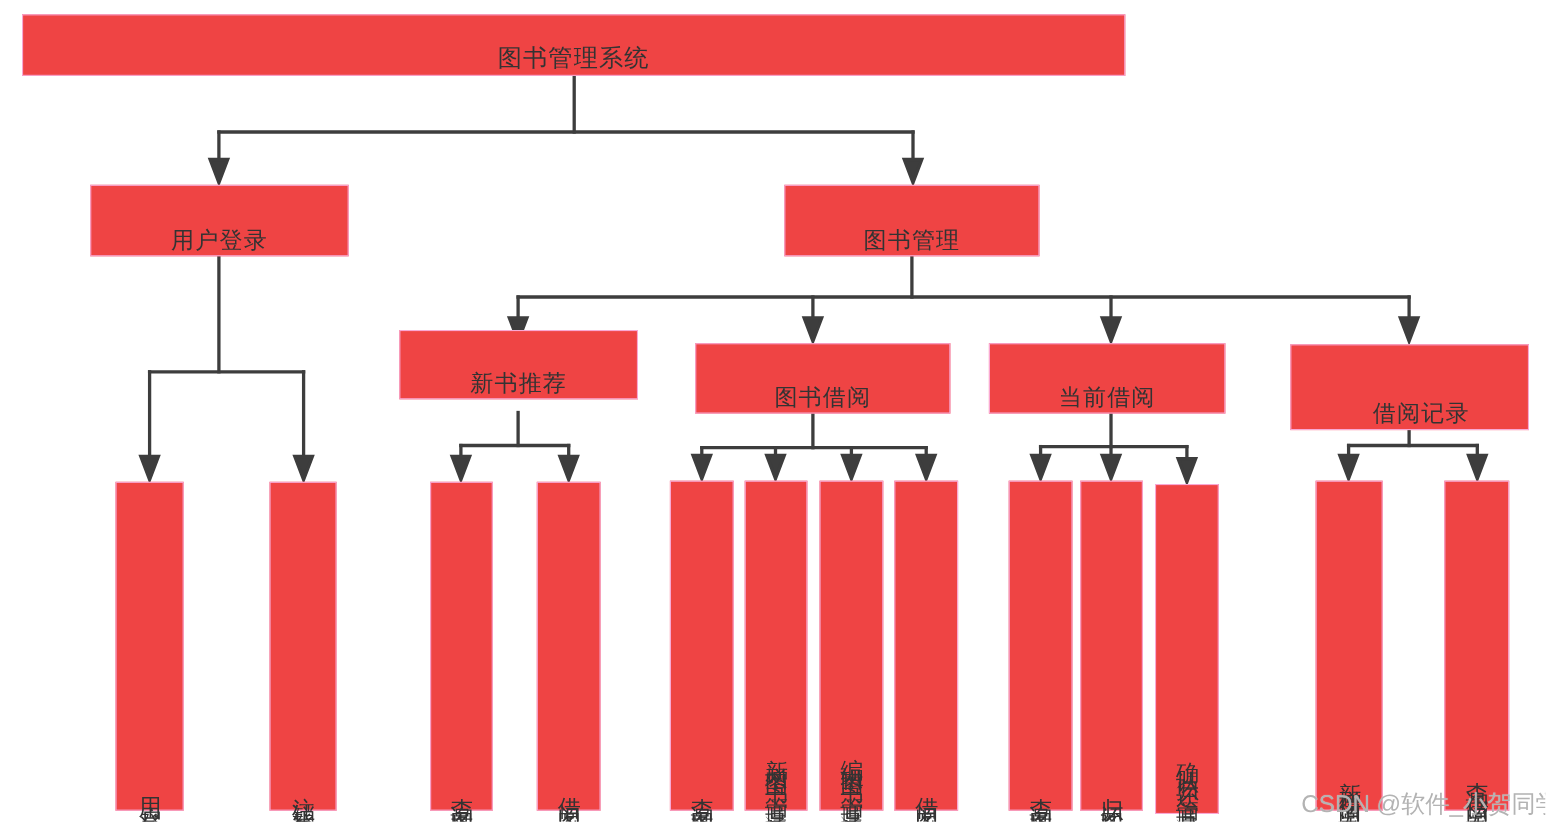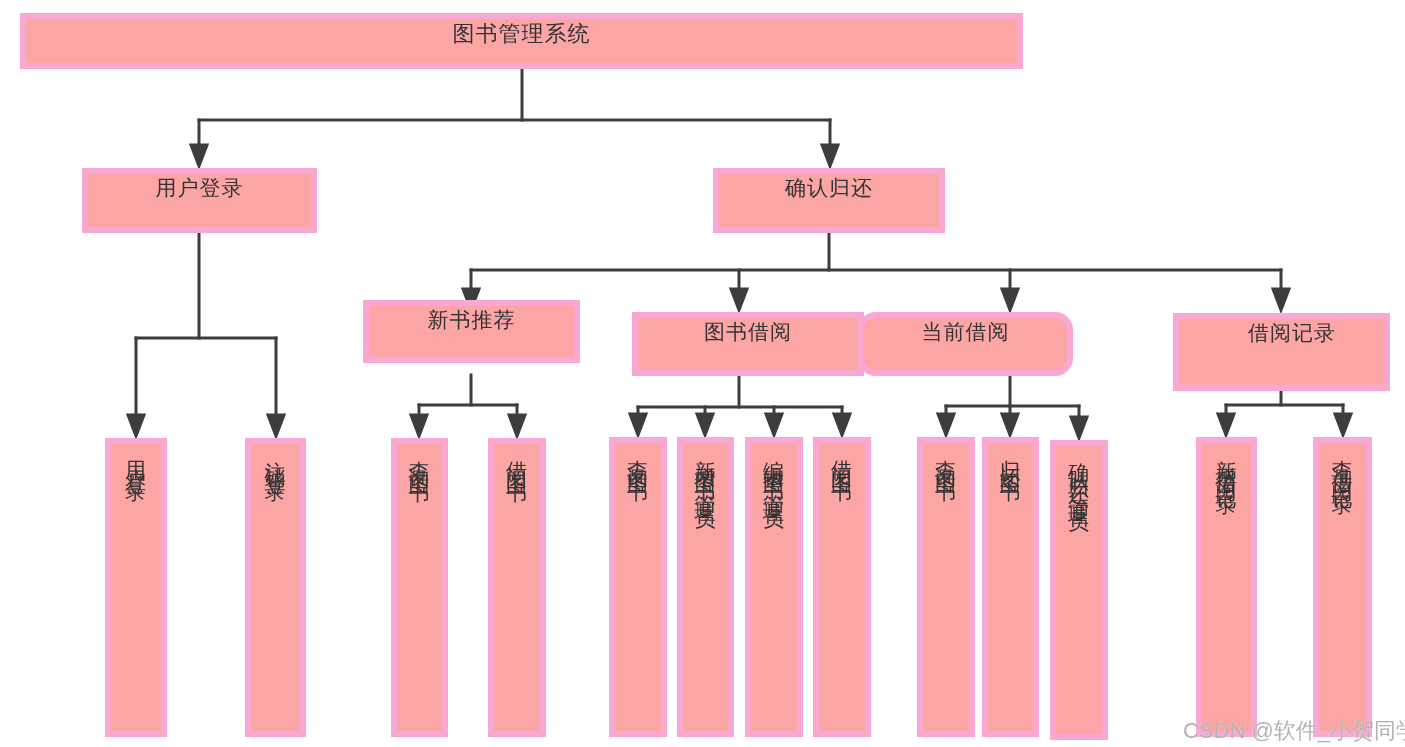--- a/index.html
+++ b/index.html
@@ -17,25 +17,25 @@
   }
   #wires {
     position: absolute;
     left: 0; top: 0;
     width: 1405px; height: 747px;
     z-index: 1;
   }
   .node {
     position: absolute;
     box-sizing: border-box;
-    background: #fca5a5;
-    border: 6px solid #f9a8d4;
+    background: #ef4444;
+    border: 1px solid #f9a8d4;
     color: #333333;
     display: flex;
-    align-items: flex-start;
+    align-items: flex-end;
     justify-content: center;
     z-index: 2;
     font-size: 21px;
     letter-spacing: 1px;
   }
   .node.vert span {
     writing-mode: vertical-rl;
     text-orientation: upright;
     letter-spacing: 7px;
     line-height: 1;
@@ -139,30 +139,30 @@
   </svg>
 
   <div class="node lvl1" style="left:20px; top:13px; width:1003px; height:56px;">
     <span>图书管理系统</span>
   </div>
 
   <div class="node" style="left:82px; top:168px; width:235px; height:65px;">
     <span>用户登录</span>
   </div>
   <div class="node" style="left:713px; top:168px; width:232px; height:65px;">
-    <span>确认归还</span>
+    <span>图书管理</span>
   </div>
 
   <div class="node" style="left:363px; top:300px; width:217px; height:63px;">
     <span>新书推荐</span>
   </div>
   <div class="node" style="left:632px; top:312px; width:232px; height:64px;">
     <span>图书借阅</span>
   </div>
-  <div class="node" style="left:858px; top:312px; width:215px; height:64px;border-radius:18px;">
+  <div class="node" style="left:899px; top:312px; width:215px; height:64px;">
     <span>当前借阅</span>
   </div>
   <div class="node" style="left:1173px; top:313px; width:217px; height:78px;padding-left:21px;">
     <span>借阅记录</span>
   </div>
 
   <div class="node vert" style="left:105px; top:438px; width:62px; height:299px;">
     <span>用户登录</span>
   </div>
   <div class="node vert" style="left:245px; top:438px; width:61px; height:299px;">

